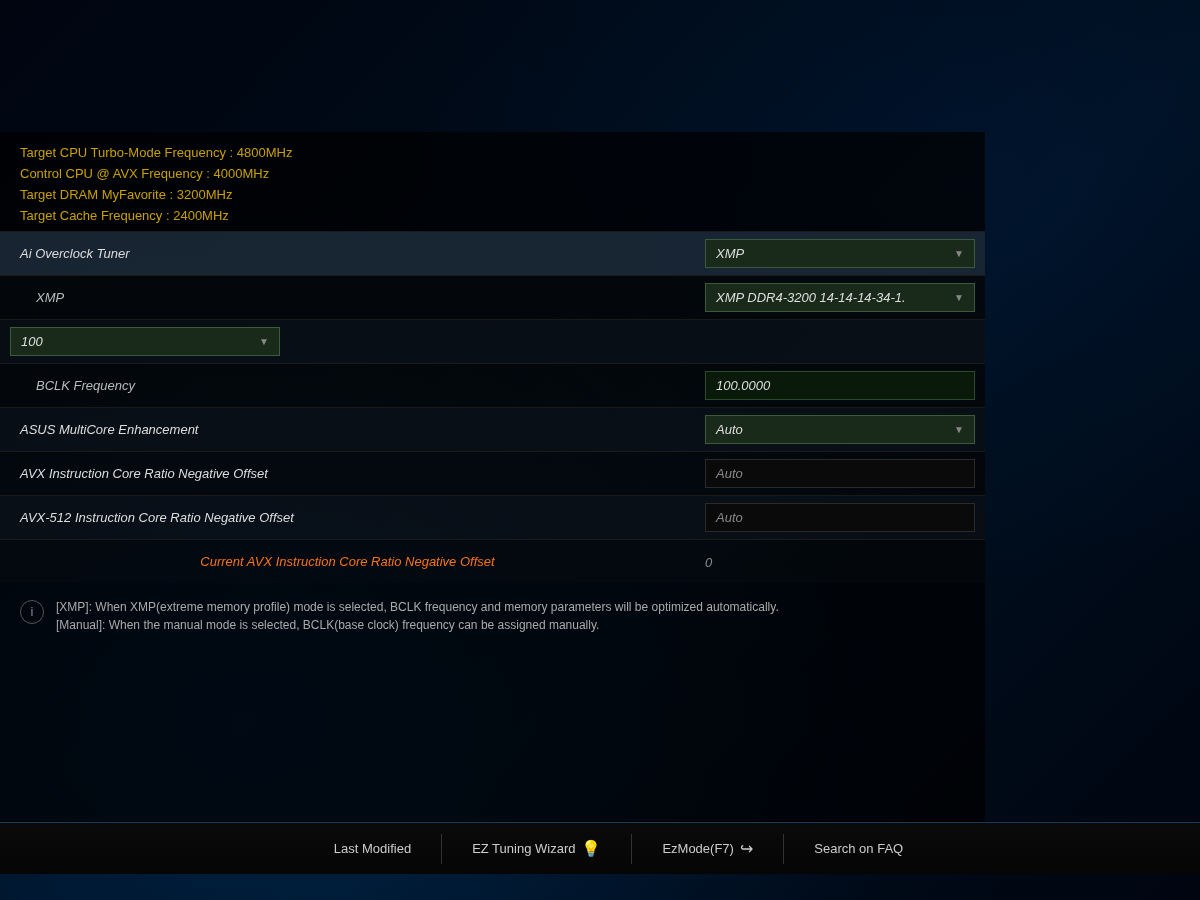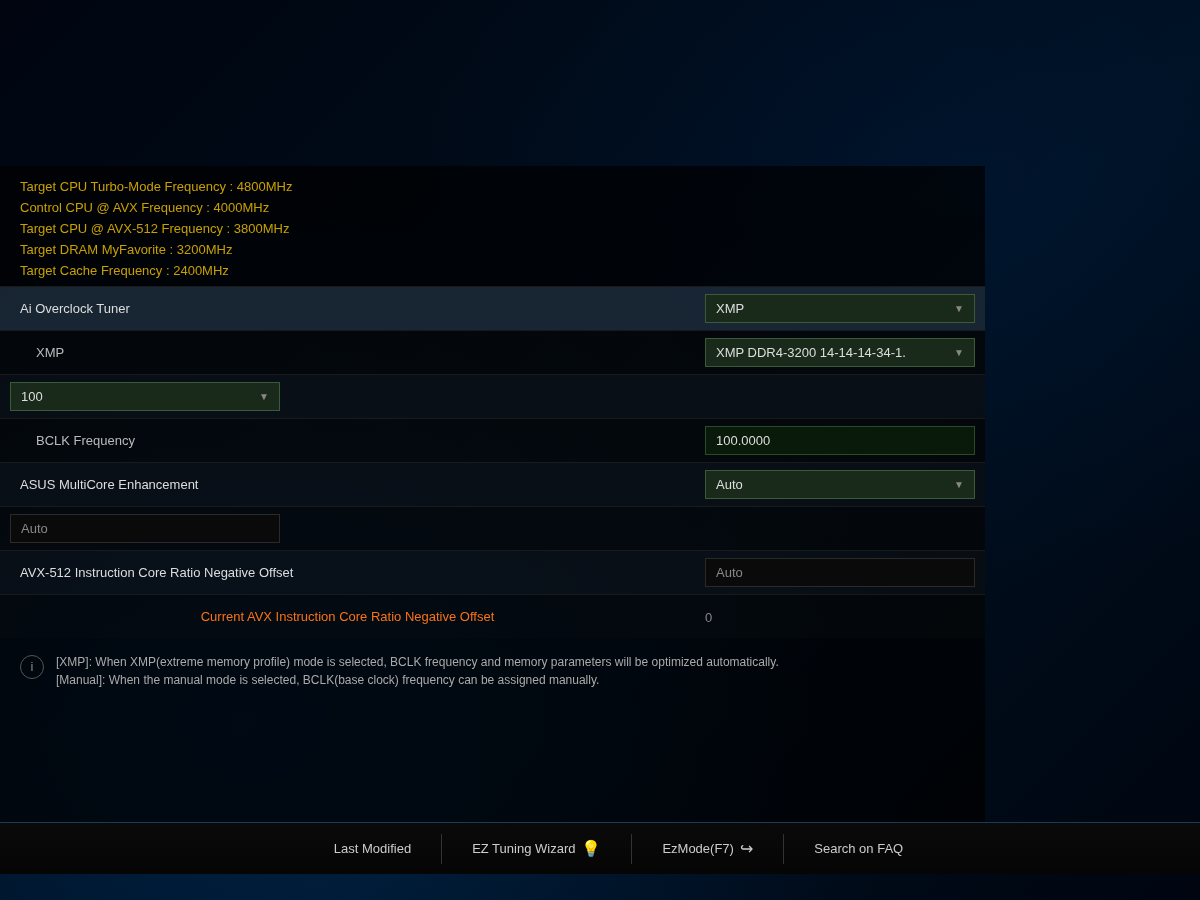--- a/index.html
+++ b/index.html
@@ -146,38 +146,38 @@
       flex: 1;
       overflow: hidden;
     }
 
     
     .main-panel {
       flex: 1;
       background: rgba(0,0,0,0.7);
       overflow-y: auto;
       position: relative;
-      margin-top: 34px;
     }
 
     
     .info-rows {
       padding: 10px 20px 5px;
     }
     .info-row {
       color: #c8a000;
       font-size: 13px;
       padding: 3px 0;
       display: flex;
       align-items: center;
     }
 
     
     .settings-table {
       width: 100%;
+      font-style: italic;
     }
     .setting-row {
       display: flex;
       align-items: center;
       border-top: 1px solid #1a1a1a;
       min-height: 44px;
     }
     .setting-row:nth-child(odd) { background: rgba(20,30,40,0.4); }
     .setting-row:nth-child(even) { background: rgba(10,15,20,0.3); }
     .setting-row.highlighted { background: rgba(40,60,80,0.6); }
@@ -454,23 +454,20 @@
     <div class="main-panel">
 
       <div class="info-rows">
         <div class="info-row">
           <span>Target CPU Turbo-Mode Frequency : 4800MHz</span>
         </div>
         <div class="info-row">
           <span>Control CPU @ AVX Frequency : 4000MHz</span>
         </div>
         <div class="info-row">
-          <span>Target CPU @ AVX-512 Frequency : 3800MHz</span>
-        </div>
-        <div class="info-row">
           <span>Target DRAM MyFavorite : 3200MHz</span>
         </div>
         <div class="info-row">
           <span>Target Cache Frequency : 2400MHz</span>
         </div>
       </div>
 
       <div class="settings-table">
 
         <div class="setting-row highlighted">
@@ -523,20 +520,23 @@
           </div>
           <div class="setting-value">
             <div class="dropdown-select">
               <span>Auto</span>
               <span class="dropdown-arrow">▼</span>
             </div>
           </div>
         </div>
 
         <div class="setting-row">
+          <div class="setting-label">
+            <span>AVX Instruction Core Ratio Negative Offset</span>
+          </div>
           <div class="setting-value">
             <div class="text-input dark">
               <span>Auto</span>
             </div>
           </div>
         </div>
 
         <div class="setting-row">
           <div class="setting-label">
             <span>AVX-512 Instruction Core Ratio Negative Offset</span>

